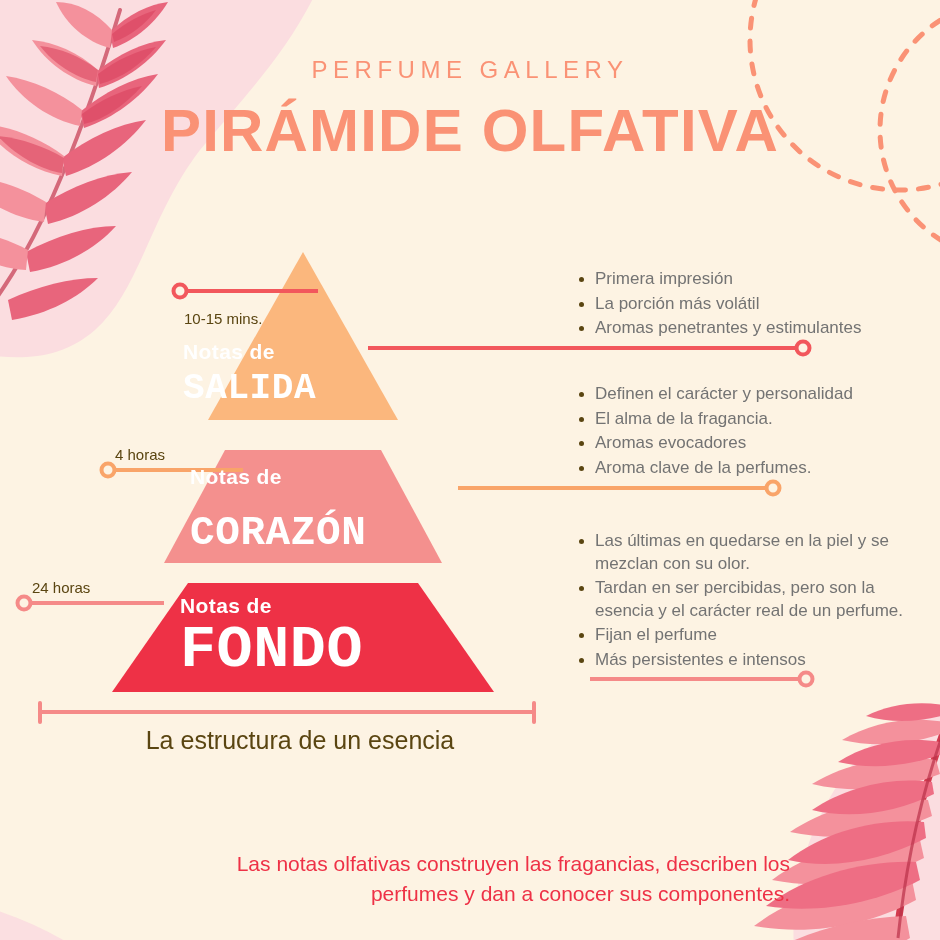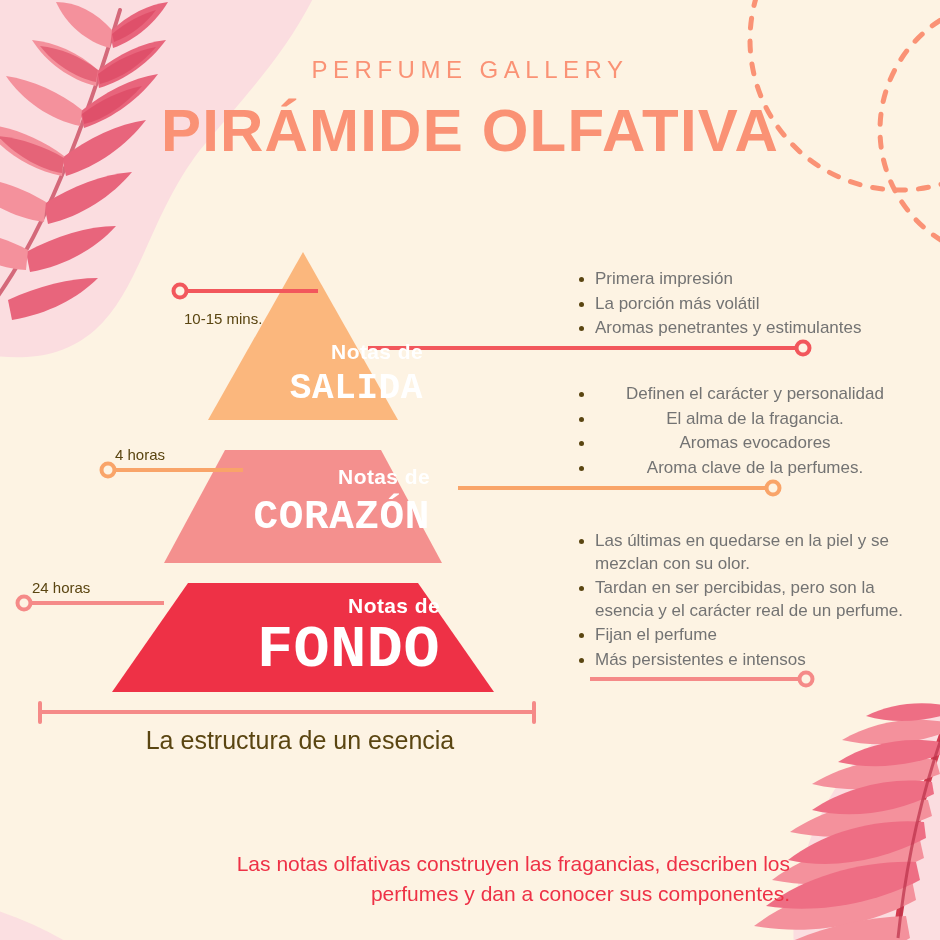--- a/index.html
+++ b/index.html
@@ -31,50 +31,50 @@
   .time-label{
     position:absolute;
     font-size:15px;color:#5A4511;white-space:nowrap;
   }
   #time-top{left:184px;top:266px;margin-top:44px;}
   #time-mid{left:115px;top:446px;}
   #time-bot{left:32px;top:579px;}
 
   
   .tier-caption{
-    position:absolute;text-align:right;color:#FFFFFF;
+    position:absolute;text-align:left;color:#FFFFFF;
     line-height:1.0;
   }
   .tier-sub{font-size:21px;font-weight:bold;letter-spacing:0.4px;display:block;}
   .tier-main{font-weight:bold;display:block;letter-spacing:0.6px;font-family:Liberation Mono, monospace;}
   #cap-top{left:183px;top:341px;width:240px;}
   #cap-top .tier-main{font-size:36px;margin-top:9px;}
   #cap-mid{left:190px;top:466px;width:240px;}
-  #cap-mid .tier-main{font-size:41px;margin-top:10px;}
+  #cap-mid .tier-main{font-size:41px;margin-top:26px;}
   #cap-bot{left:180px;top:595px;width:260px;}
   #cap-bot .tier-main{font-size:60px;margin-top:4px;}
 
   
   .bullets{position:absolute;margin:0;padding:0;list-style:none;}
   .bullets li{
     position:relative;
     padding-left:20px;
     font-size:17px;
     color:#737373;
     line-height:1.33;
     margin-bottom:2px;
   }
   .bullets li:before{
     content:"";
     position:absolute;left:4px;top:9px;
     width:5px;height:5px;border-radius:50%;
     background:#5A4511;
   }
   #bul-top{left:575px;top:268px;width:340px;}
-  #bul-mid{left:575px;top:383px;width:340px;text-align:center;}
+  #bul-mid{left:575px;top:383px;width:340px;}
   #bul-bot{left:575px;top:530px;width:350px;}
 
   
   .structure-caption{
     position:absolute;left:40px;top:726px;width:520px;
     text-align:center;font-size:25px;color:#5A4511;
   }
   .footer-note{
     position:absolute;left:150px;top:812px;width:640px;
     text-align:right;font-size:21px;color:#EE3146;line-height:1.45;margin-top:37px;

